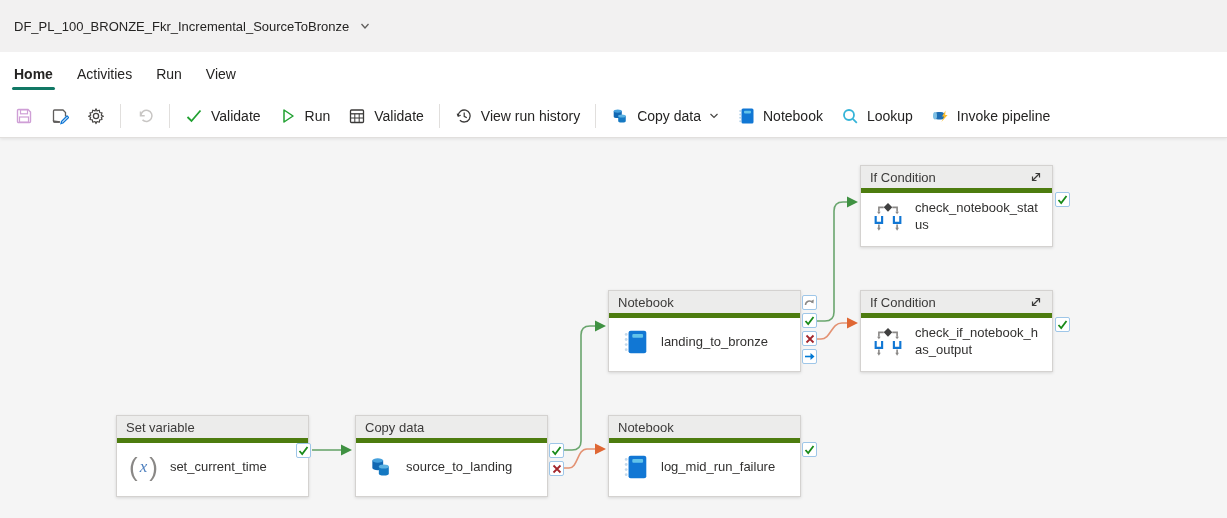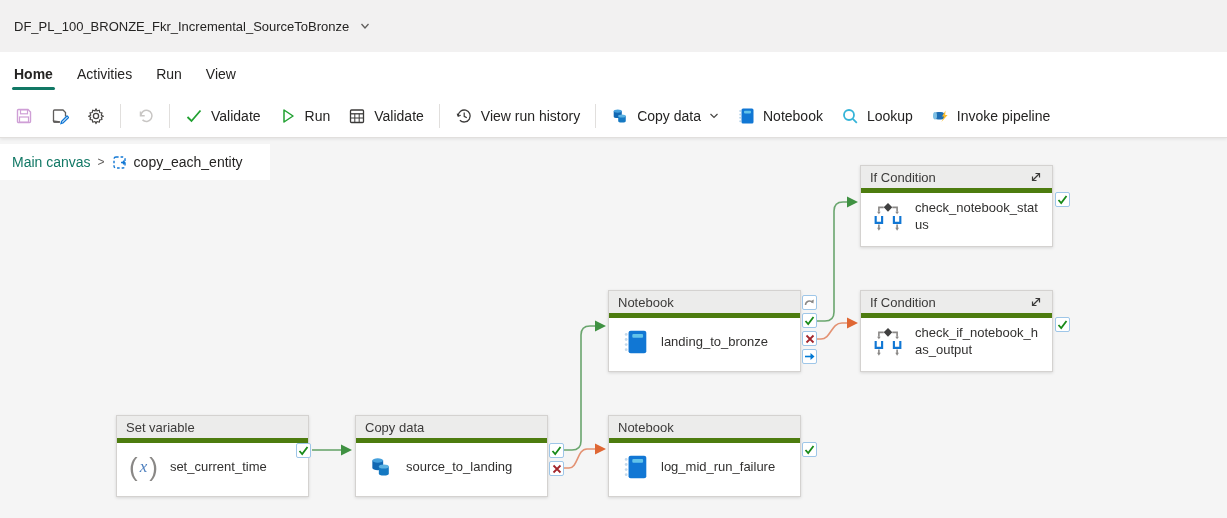--- a/index.html
+++ b/index.html
@@ -232,31 +232,20 @@
         <ellipse cx="4" cy="8.75" rx="2" ry="3.75" fill="#7fc0e4"></ellipse>
         <path d="M14.5,3.5 l-3.5,6 h2.2 l-2.8,5.5 6.2,-7 h-2.4 z" fill="#fbbc2c"></path>
       </svg>
     </span>
     <span>Invoke pipeline</span>
   </div>
 </div>
 
 <div class="canvas">
 
-  <div class="breadcrumb">
-    <span class="root">Main canvas</span>
-    <span class="sep">&gt;</span>
-    <span style="display:inline-flex;">
-      <svg width="15" height="15" viewBox="0 0 15 15">
-        <rect x="2" y="2" width="11" height="11" rx="2" fill="none" stroke="#1177d4" stroke-width="1.4" stroke-dasharray="2.6,2"></rect>
-        <path d="M9,7.5 l3.5,0 M11,5.8 l1.8,1.7 -1.8,1.7" fill="none" stroke="#1177d4" stroke-width="1.4"></path>
-      </svg>
-    </span>
-    <span>copy_each_entity</span>
-  </div>
 
   <svg class="edges" width="1227" height="396">
 
     <path d="M312,312 H341" fill="none" stroke="#6aa66e" stroke-width="1.6"></path>
     <polygon points="341,306.5 352,312 341,317.5" fill="#3f9142"></polygon>
 
     <path d="M564,312 H572 Q581,312 581,303 V197 Q581,188 590,188 H595" fill="none" stroke="#6aa66e" stroke-width="1.6"></path>
     <polygon points="595,182.5 606,188 595,193.5" fill="#3f9142"></polygon>
 
     <path d="M564,330 H569 C578,330 577,311 587,311 H595" fill="none" stroke="#e39273" stroke-width="1.6"></path>

